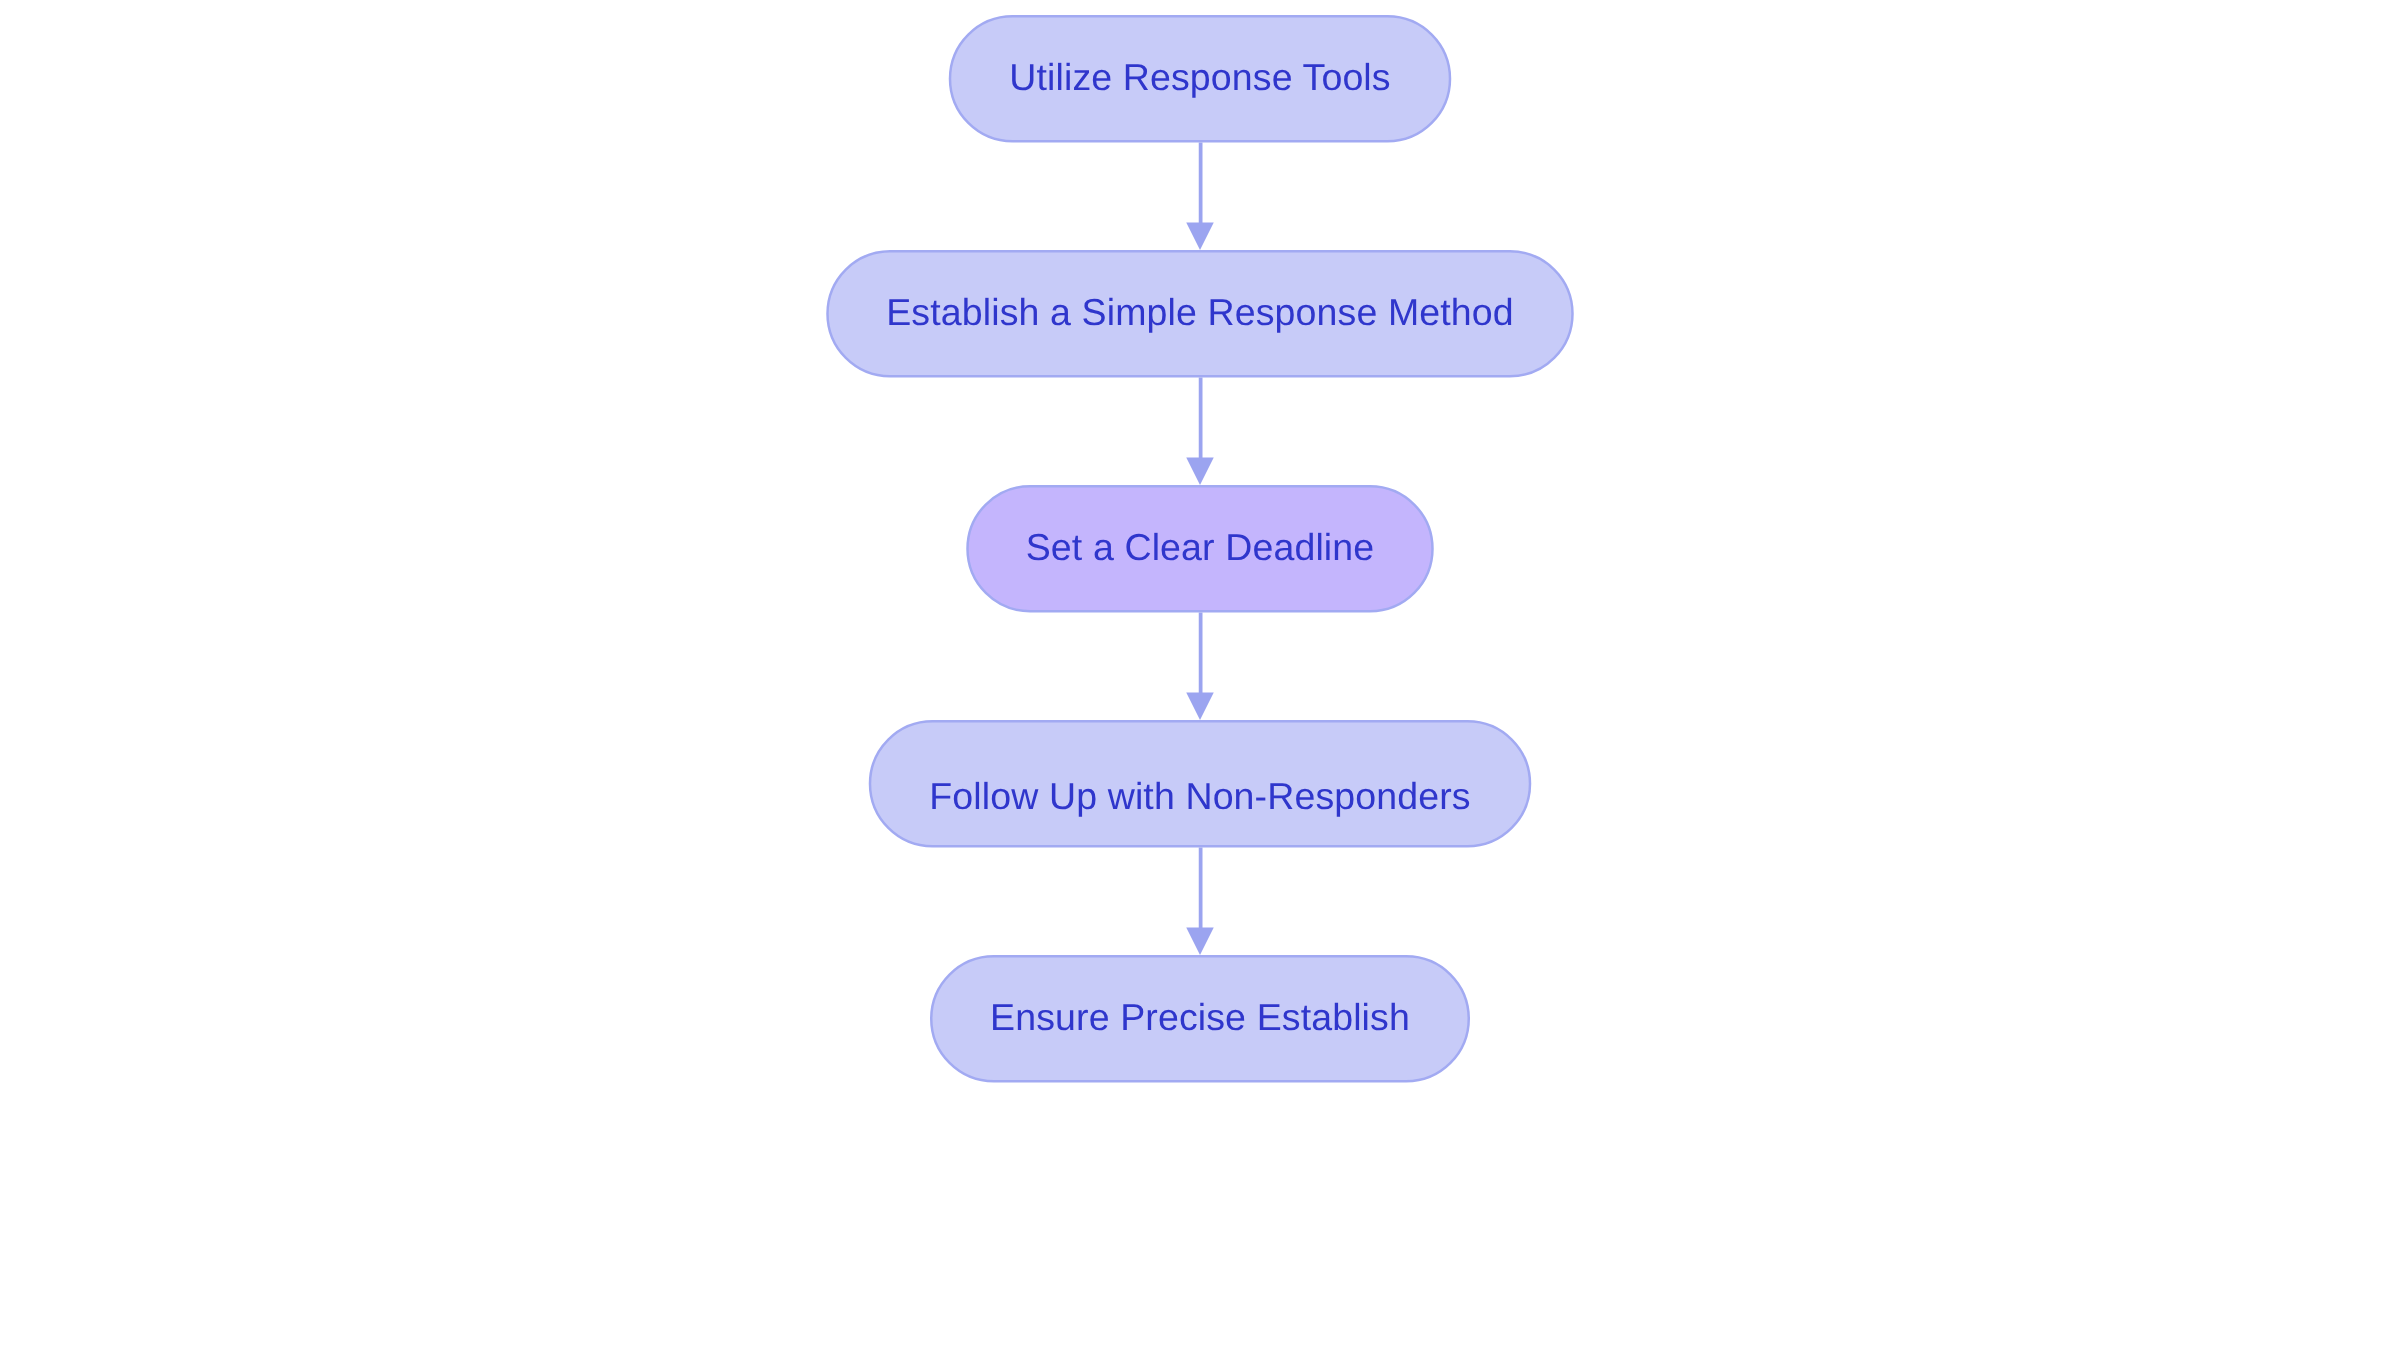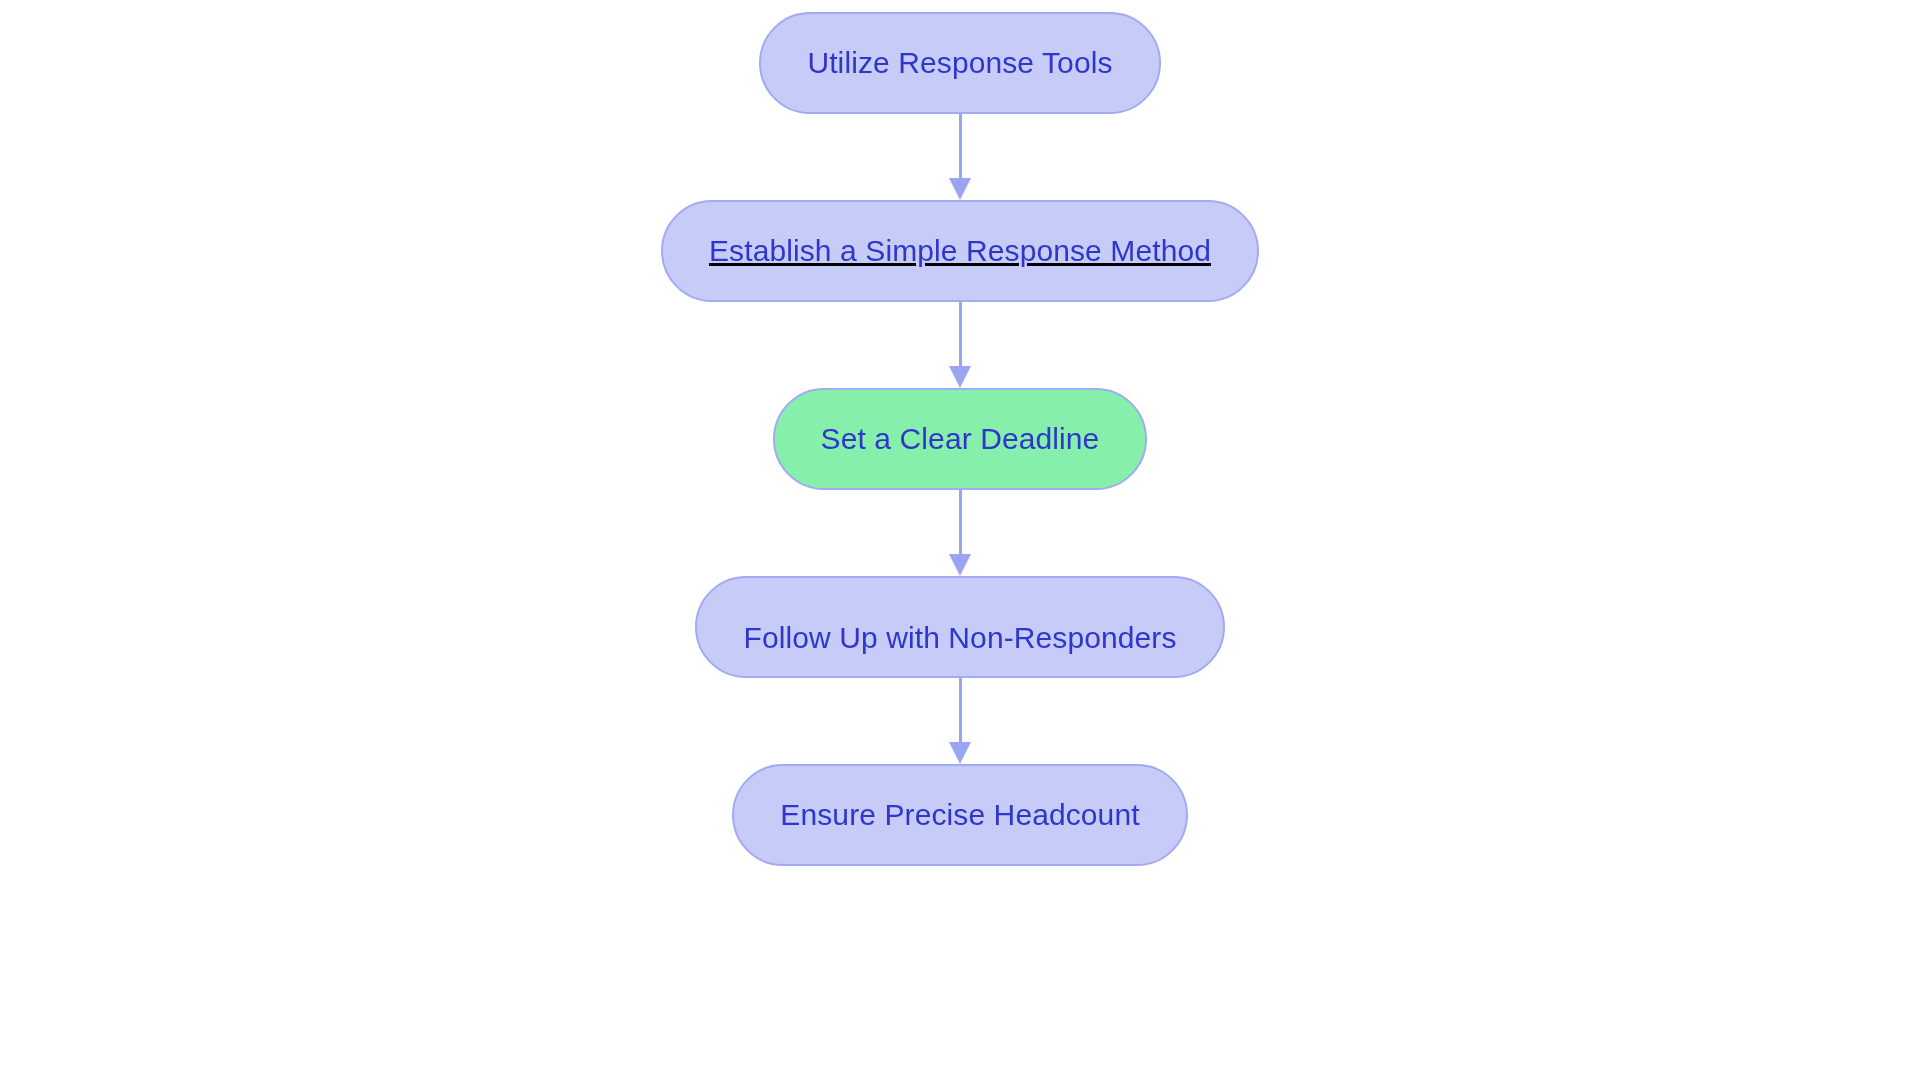--- a/index.html
+++ b/index.html
@@ -85,45 +85,45 @@
 
     <div class="node" style="background: rgb(199, 203, 248); border-color: rgb(162, 170, 242);">
       <span class="node-label" style="color: rgb(47, 54, 204);">Utilize Response Tools</span>
     </div>
 
     <div class="connector">
       <div class="stem" style="background: rgb(155, 164, 240);"></div>
       <div class="head" style="border-top-color: rgb(155, 164, 240);"></div>
     </div>
 
-    <div class="node" style="background: rgb(199, 203, 248); border-color: rgb(162, 170, 242); text-decoration: underline;">
+    <div class="node" style="background: rgb(199, 203, 248); border-color: rgb(162, 170, 242);">
       <span class="node-label" style="color: rgb(47, 54, 204);">Establish a Simple Response Method</span>
     </div>
 
     <div class="connector">
       <div class="stem" style="background: rgb(155, 164, 240);"></div>
       <div class="head" style="border-top-color: rgb(155, 164, 240);"></div>
     </div>
 
-    <div class="node" style="background: #86efac; border-color: rgb(162, 170, 242); justify-content: center;">
+    <div class="node" style="background: #c4b5fd; border-color: rgb(162, 170, 242); justify-content: center;">
       <span class="node-label" style="color: rgb(47, 54, 204);">Set a Clear Deadline</span>
     </div>
 
     <div class="connector">
       <div class="stem" style="background: rgb(155, 164, 240);"></div>
       <div class="head" style="border-top-color: rgb(155, 164, 240);"></div>
     </div>
 
     <div class="node" style="background: rgb(199, 203, 248); border-color: rgb(162, 170, 242);">
       <span class="node-label" style="color: rgb(47, 54, 204); margin-top: 22px;">Follow Up with Non-Responders</span>
     </div>
 
     <div class="connector">
       <div class="stem" style="background: rgb(155, 164, 240);"></div>
       <div class="head" style="border-top-color: rgb(155, 164, 240);"></div>
     </div>
 
     <div class="node" style="background: rgb(199, 203, 248); border-color: rgb(162, 170, 242);">
-      <span class="node-label" style="color: rgb(47, 54, 204);">Ensure Precise Headcount</span>
+      <span class="node-label" style="color: rgb(47, 54, 204);">Ensure Precise Establish</span>
     </div>
 
   </div>
 </div>
 
 </body></html>

